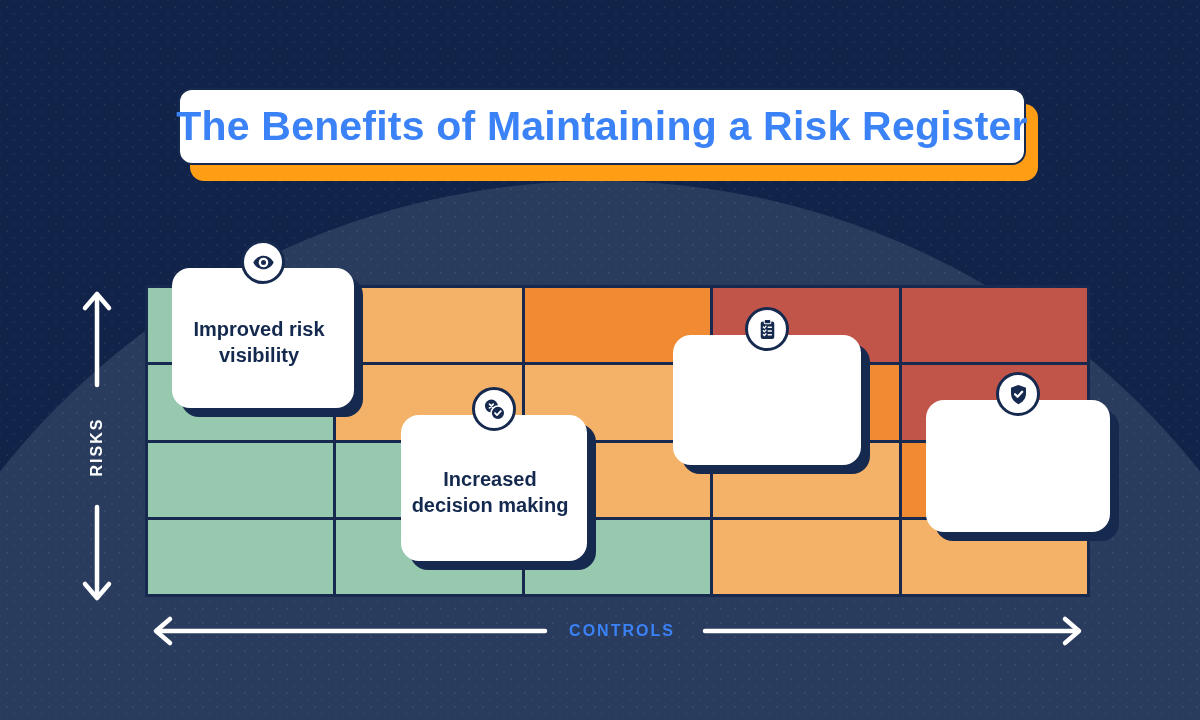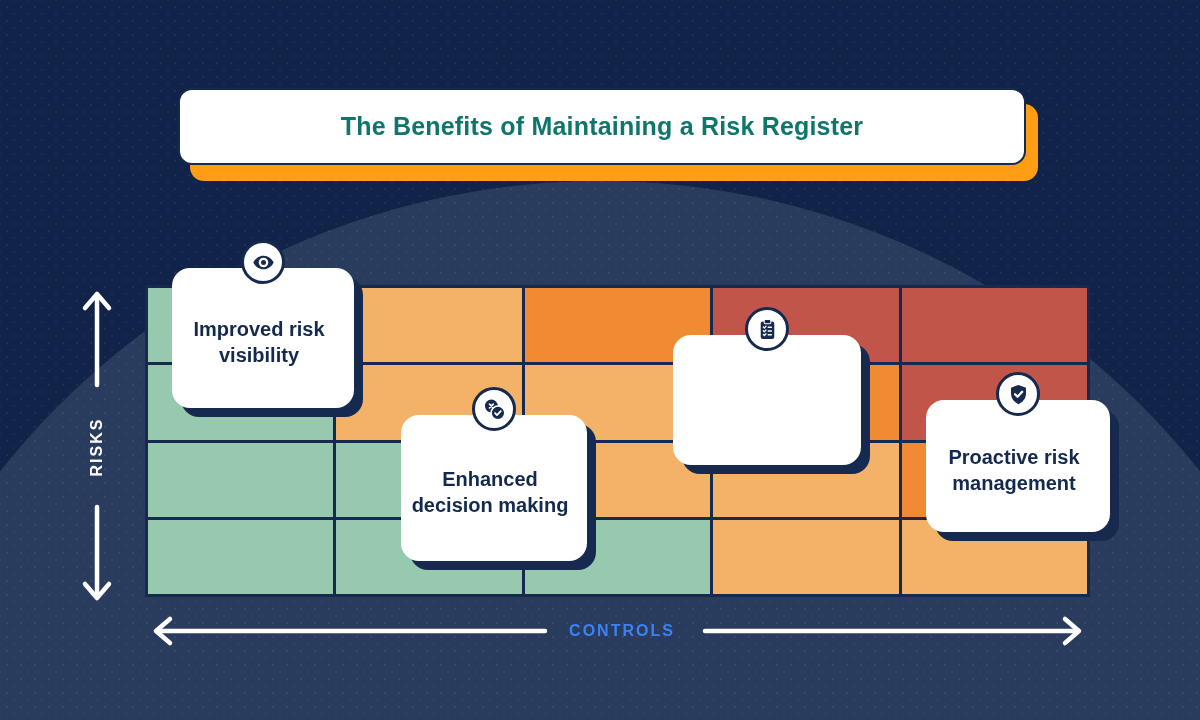--- a/index.html
+++ b/index.html
@@ -36,23 +36,23 @@
     background:#FFFFFF;
     border:2px solid #16294E;
     border-radius:14px;
     box-shadow:12px 16px 0 #FF9E15;
     display:flex;align-items:center;justify-content:center;
     z-index:2;
     box-sizing:border-box;
   }
   .title-banner h1{
     margin:0;
-    font-size:25px;
+    font-size:41px;
     font-weight:bold;
-    color:#0f766e;
+    color:#3b82f6;
     letter-spacing:0.2px;
     white-space:nowrap;
   }
   
   .matrix{
     position:absolute;left:145px;top:285px;
     width:945px;height:312px;
     display:grid;
     grid-template-columns:repeat(5,1fr);
     grid-template-rows:repeat(4,1fr);
@@ -177,21 +177,21 @@
 
 <div class="card card-2">
   <div class="icon-badge">
     <svg viewBox="0 0 24 24">
       <circle cx="9" cy="8.6" r="6.2" fill="#16294E"></circle>
       <path d="M7.2 6.8 L10.8 10.4 M10.8 6.8 L7.2 10.4" stroke="#FFFFFF" stroke-width="1.6" stroke-linecap="round"></path>
       <circle cx="15.3" cy="15.3" r="6.6" fill="#16294E" stroke="#FFFFFF" stroke-width="1.5"></circle>
       <path d="M12.5 15.4 l1.9 1.9 l3.6 -3.8" stroke="#FFFFFF" stroke-width="1.7" fill="none" stroke-linecap="round" stroke-linejoin="round"></path>
     </svg>
   </div>
-  <div class="label">Enhanced decision making</div>
+  <div class="label">Increased decision making</div>
 </div>
 
 <div class="card card-3">
   <div class="icon-badge">
     <svg viewBox="0 0 24 24">
       <rect x="5.5" y="4.2" width="13" height="17" rx="2" fill="#16294E"></rect>
       <rect x="8.8" y="2.4" width="6.4" height="4" rx="1.2" fill="#16294E" stroke="#FFFFFF" stroke-width="1"></rect>
       <path d="M8 9.6 l1 1 l1.5 -1.7" stroke="#FFFFFF" stroke-width="1.2" fill="none" stroke-linecap="round" stroke-linejoin="round"></path>
       <rect x="12" y="9.2" width="4.4" height="1.4" rx="0.7" fill="#FFFFFF"></rect>
       <path d="M8 13.2 l1 1 l1.5 -1.7" stroke="#FFFFFF" stroke-width="1.2" fill="none" stroke-linecap="round" stroke-linejoin="round"></path>
@@ -202,14 +202,13 @@
   </div>
 </div>
 
 <div class="card card-4">
   <div class="icon-badge">
     <svg viewBox="0 0 24 24">
       <path d="M12 2.8 L19.2 5.4 V10.8 C19.2 15.7 16.2 19.3 12 21.3 C7.8 19.3 4.8 15.7 4.8 10.8 V5.4 Z" fill="#16294E"></path>
       <path d="M8.7 11.7 l2.4 2.4 l4.4 -4.7" stroke="#FFFFFF" stroke-width="2.2" fill="none" stroke-linecap="round" stroke-linejoin="round"></path>
     </svg>
   </div>
-  <div class="label">Proactive risk management</div>
 </div>
 
 </body></html>

